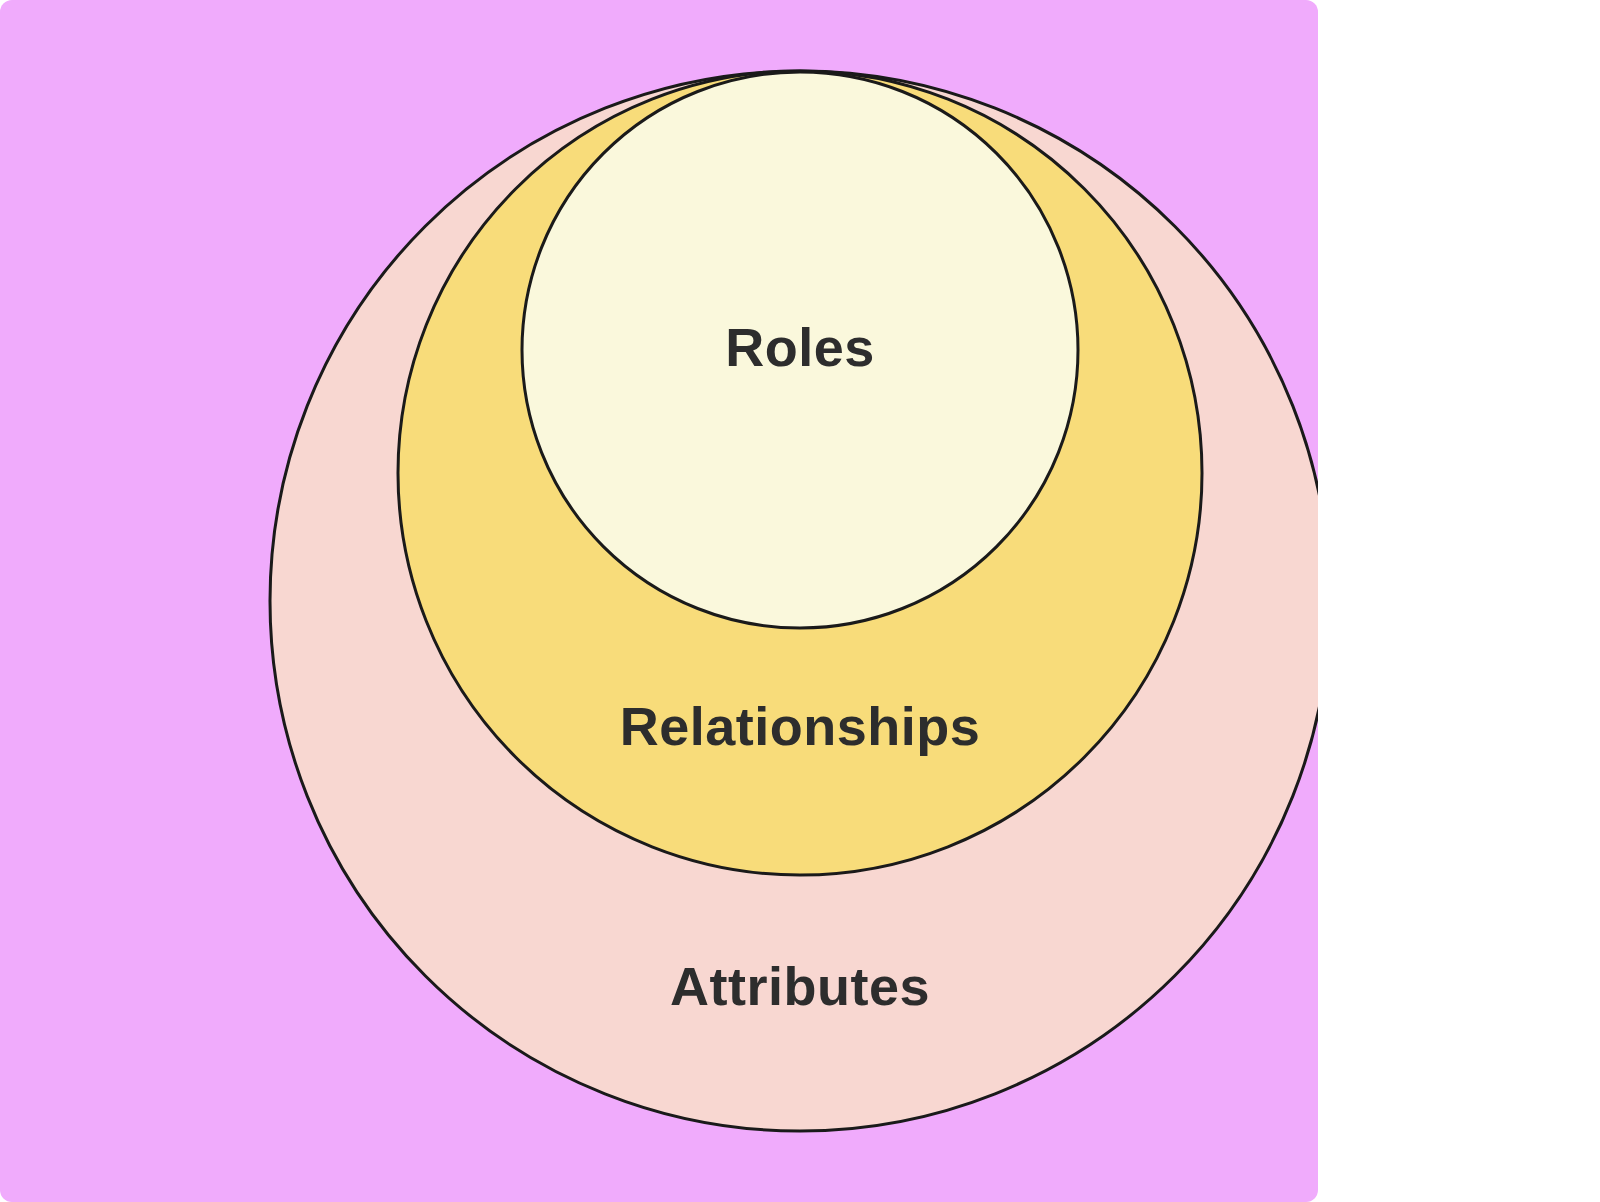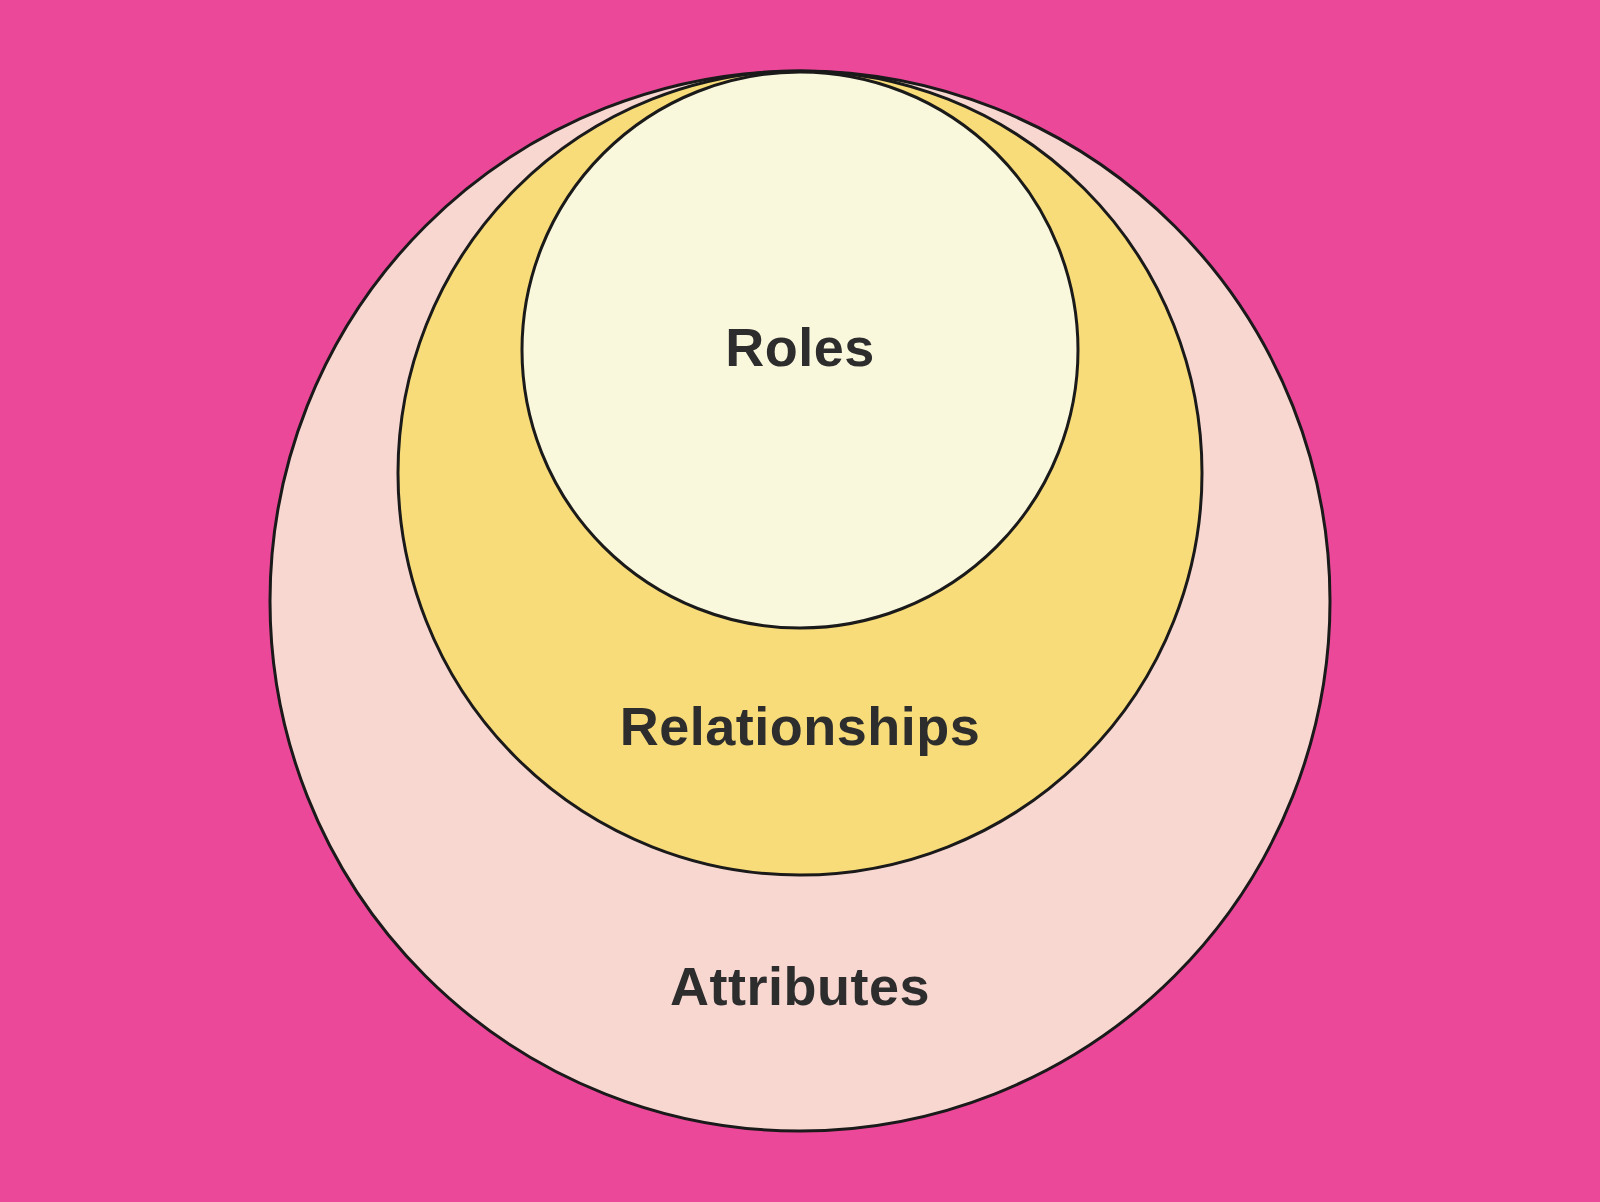--- a/index.html
+++ b/index.html
@@ -2,24 +2,25 @@
 <html><head>
 <meta charset="utf-8">
 <style>
   html, body {
     margin: 0;
     padding: 0;
     background: #ffffff;
   }
   .stage {
     position: relative;
-    width: 1600px;
+    width: 1318px;
     height: 1202px;
-    background: #ec4899;
+    background: #f0abfc;
     overflow: hidden;
+    border-radius: 12px;
   }
   svg {
     display: block;
   }
   .ring {
     stroke-width: 3px;
   }
   .ring-label {
     font-family: "Liberation Sans", "DejaVu Sans", sans-serif;
     font-weight: 700;

